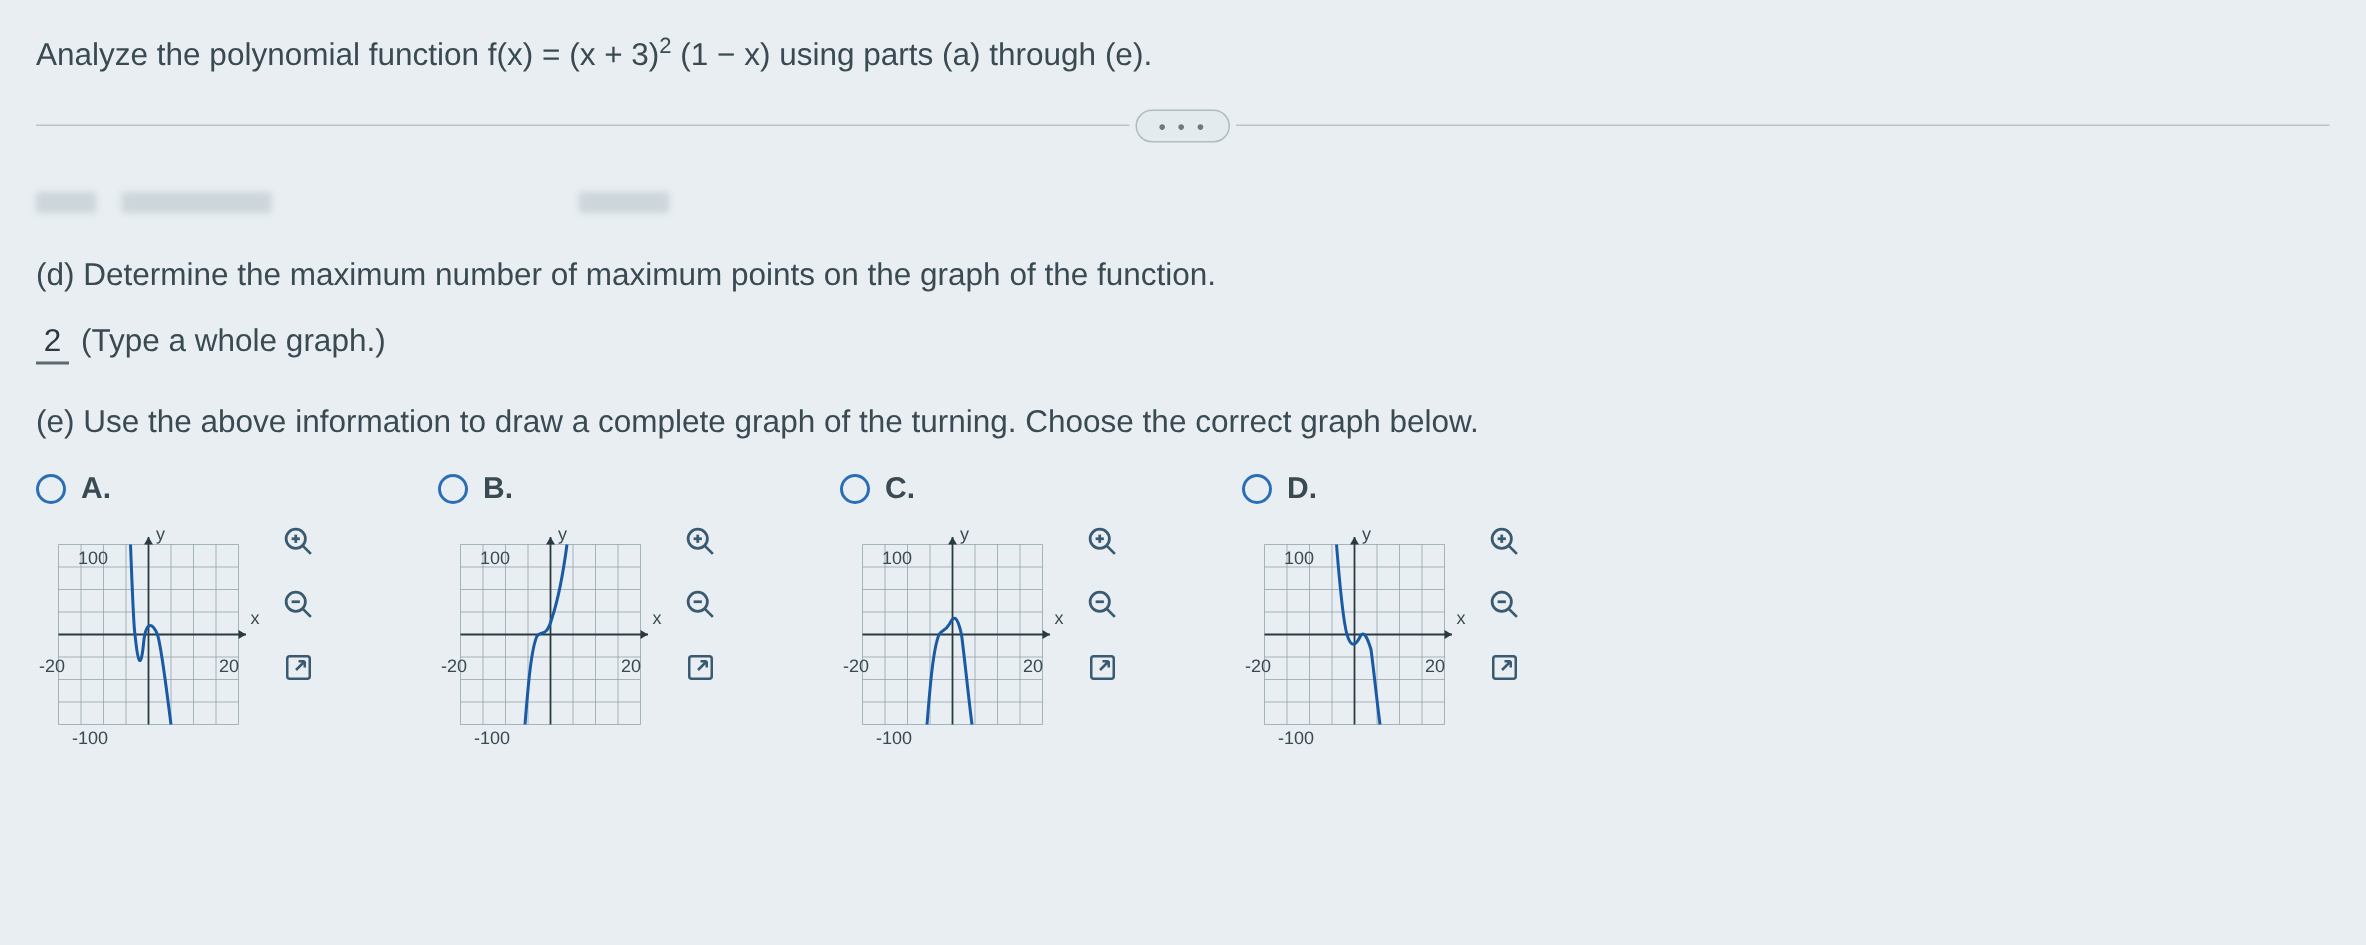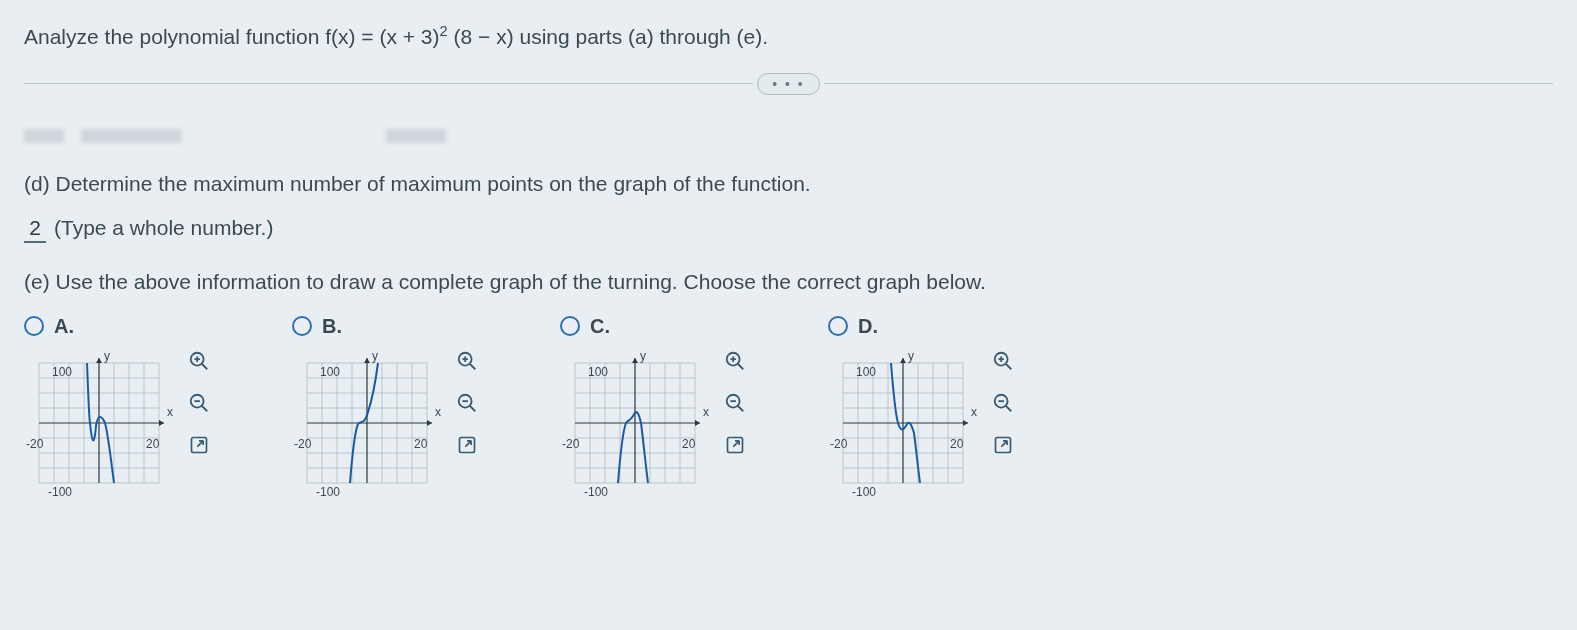--- a/index.html
+++ b/index.html
@@ -62,37 +62,37 @@
     .axis { stroke: #2a3a42; stroke-width: 1.2; }
     .curve { stroke: #1a5aa5; stroke-width: 2; fill: none; }
     .tick-label { font-size: 12px; fill: #3a4a52; }
     .axis-label-y { font-size: 12px; fill: #3a4a52; }
     .axis-label-x { font-size: 12px; fill: #3a4a52; }
   </style>
 </head>
 <body>
 
 <div class="question-text">
-  <span>Analyze the polynomial function f(x) = (x + 3)</span><span class="sup">2</span><span> (8 − x) using parts (a) through (e).</span>
+  <span>Analyze the polynomial function f(x) = (x + 3)</span><span class="sup">2</span><span> (1 − x) using parts (a) through (e).</span>
 </div>
 
 <div class="ellipsis-divider">
   <div class="ellipsis-pill">• • •</div>
 </div>
 
 <div class="blurred-row">
   <span style="width:40px;"></span>&nbsp;&nbsp;
   <span style="width:100px;"></span>
   <span style="width:60px; margin-left:200px;"></span>
 </div>
 
 <div class="part-label">(d) Determine the maximum number of maximum points on the graph of the function.</div>
 <div class="answer-line">
   <span class="answer-box">2</span>
-  <span>(Type a whole number.)</span>
+  <span>(Type a whole graph.)</span>
 </div>
 
 <div class="part-label">(e) Use the above information to draw a complete graph of the turning. Choose the correct graph below.</div>
 
 <div class="options-row">
 
   <div class="option">
     <div class="option-header">
       <span class="radio"></span>
       <span class="option-label">A.</span>

